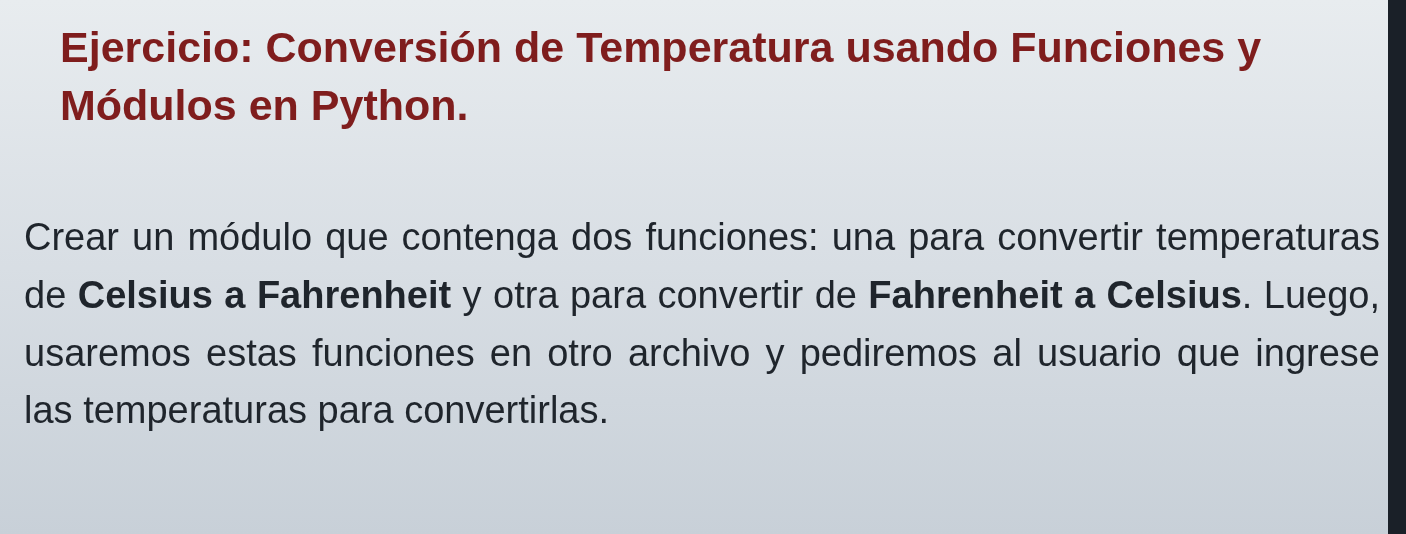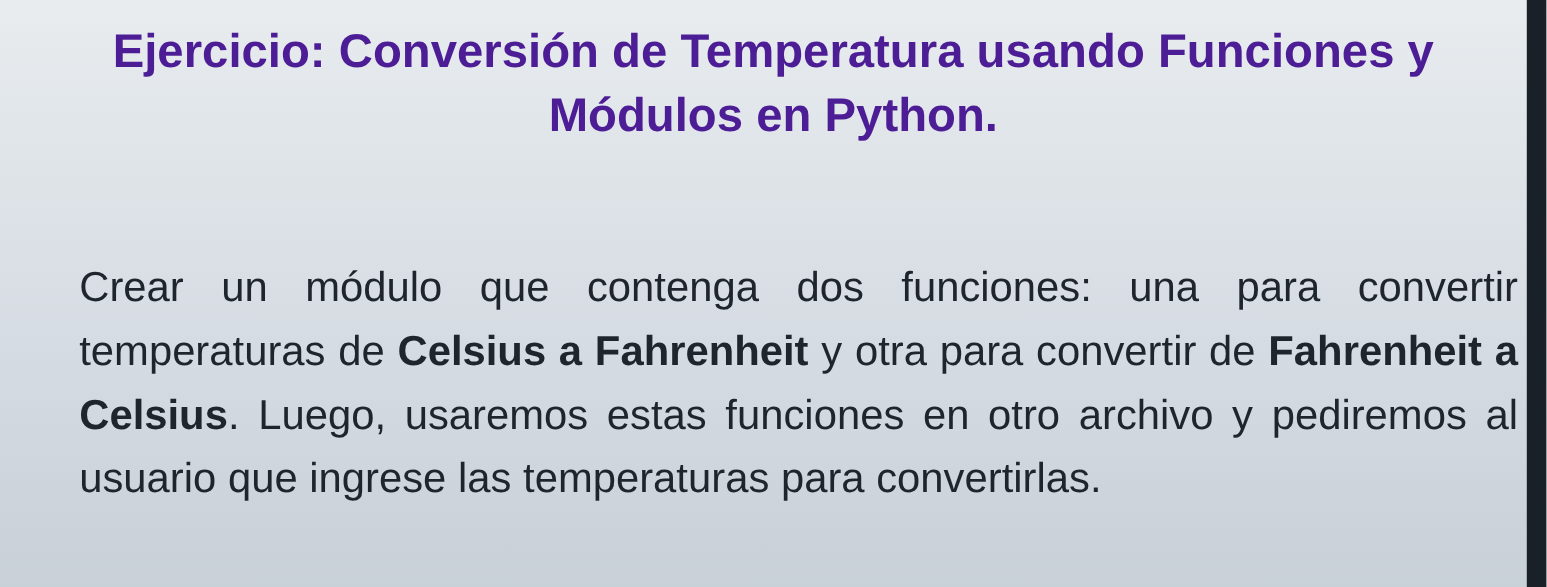--- a/index.html
+++ b/index.html
@@ -21,34 +21,33 @@
       position: absolute;
       right: 0;
       top: 0;
       width: 18px;
       height: 100%;
       background: #1a2028;
     }
     .title {
       font-size: 43px;
       font-weight: bold;
-      text-align: center;
+      text-align: left;
       line-height: 1.35;
-      margin: 0 auto 100px auto;
+      margin: 0 auto 75px auto;
       padding: 0 40px;
-      color: #4c1d95;
+      color: #7f1d1d;
     }
     .body-text {
       font-size: 38px;
       line-height: 1.52;
       text-align: justify;
       text-align-last: left;
       color: #1f252c;
       padding: 0 6px 0 4px;
-      margin-left: 48px;
     }
     .body-text b {
       font-weight: bold;
     }
   </style>
 </head>
 <body>
 
 <h1 class="title">Ejercicio: Conversión de Temperatura usando Funciones y Módulos en Python.</h1>
 

